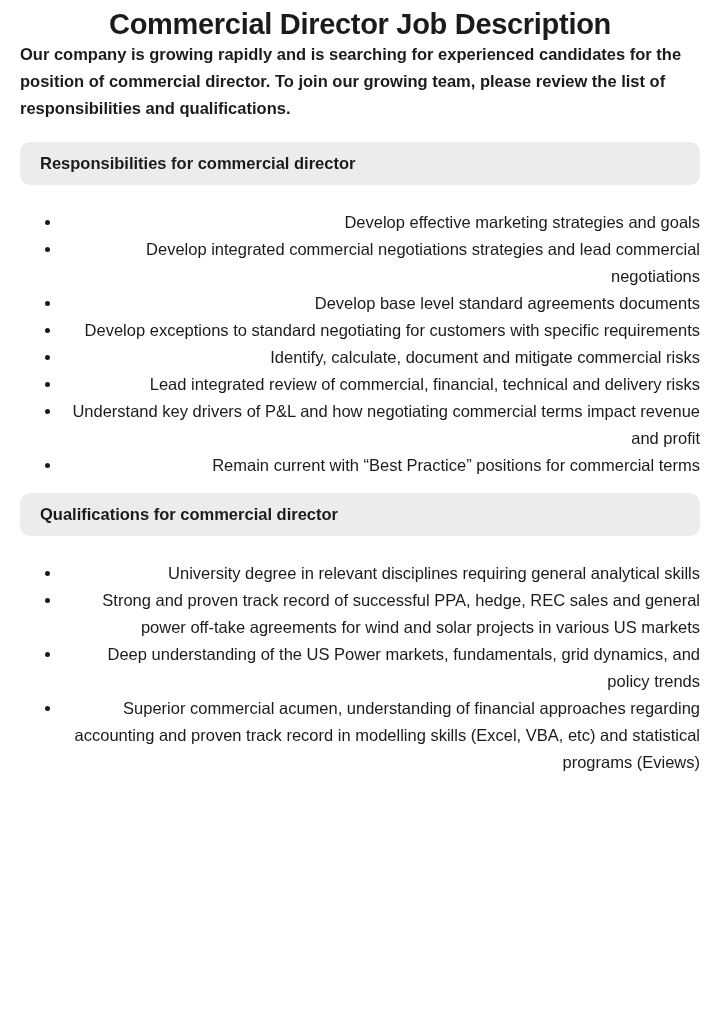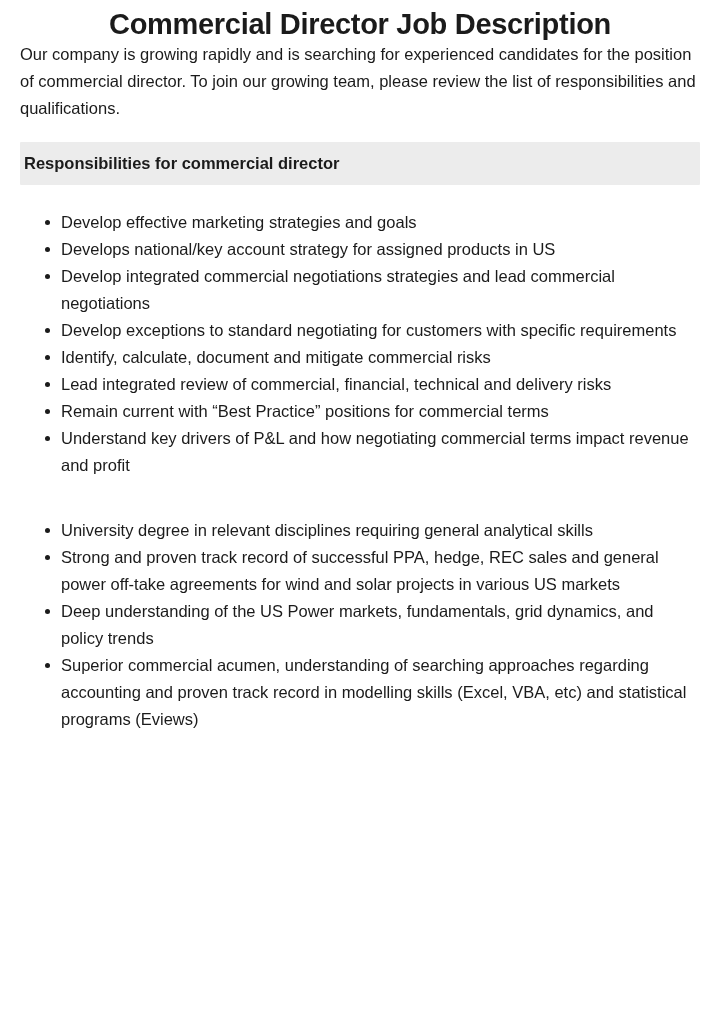--- a/index.html
+++ b/index.html
@@ -26,31 +26,33 @@
     text-align: center;
     font-size: 29px;
     font-weight: bold;
     letter-spacing: -0.3px;
     padding-top: 4px;
   }
   .intro {
     font-size: 16.5px;
     line-height: 27px;
     margin-bottom: 20px;
+    font-weight: bold;
   }
   .section-bar {
     background: var(--section-bar-bg);
     font-size: 16.5px;
     font-weight: bold;
-    padding: 12px 4px;
-    border-radius: 1px;
+    padding: 12px 20px;
+    border-radius: 10px;
   }
   ul.bullet-list {
     list-style: none;
     padding: 24px 0 14px 25px;
+    text-align: right;
   }
   ul.bullet-list li {
     position: relative;
     padding-left: 16px;
     font-size: 16.5px;
     line-height: 27px;
   }
   ul.bullet-list li::before {
     content: "";
     position: absolute;
@@ -69,32 +71,33 @@
 <div class="page">
 
   <h1 class="doc-title">Commercial Director Job Description</h1>
 
   <p class="intro">Our company is growing rapidly and is searching for experienced candidates for the position of commercial director. To join our growing team, please review the list of responsibilities and qualifications.</p>
 
   <section class="doc-section">
     <div class="section-bar">Responsibilities for commercial director</div>
     <ul class="bullet-list">
         <li>Develop effective marketing strategies and goals</li>
-        <li>Develops national/key account strategy for assigned products in US</li>
         <li>Develop integrated commercial negotiations strategies and lead commercial negotiations</li>
+        <li>Develop base level standard agreements documents</li>
         <li>Develop exceptions to standard negotiating for customers with specific requirements</li>
         <li>Identify, calculate, document and mitigate commercial risks</li>
         <li>Lead integrated review of commercial, financial, technical and delivery risks</li>
+        <li>Understand key drivers of P&amp;L and how negotiating commercial terms impact revenue and profit</li>
         <li>Remain current with “Best Practice” positions for commercial terms</li>
-        <li>Understand key drivers of P&amp;L and how negotiating commercial terms impact revenue and profit</li>
       </ul>
   </section>
 
   <section class="doc-section">
+    <div class="section-bar">Qualifications for commercial director</div>
     <ul class="bullet-list">
         <li>University degree in relevant disciplines requiring general analytical skills</li>
         <li>Strong and proven track record of successful PPA, hedge, REC sales and general power off-take agreements for wind and solar projects in various US markets</li>
         <li>Deep understanding of the US Power markets, fundamentals, grid dynamics, and policy trends</li>
-        <li>Superior commercial acumen, understanding of searching approaches regarding accounting and proven track record in modelling skills (Excel, VBA, etc) and statistical programs (Eviews)</li>
+        <li>Superior commercial acumen, understanding of financial approaches regarding accounting and proven track record in modelling skills (Excel, VBA, etc) and statistical programs (Eviews)</li>
       </ul>
   </section>
 
 </div>
 
 </body></html>

